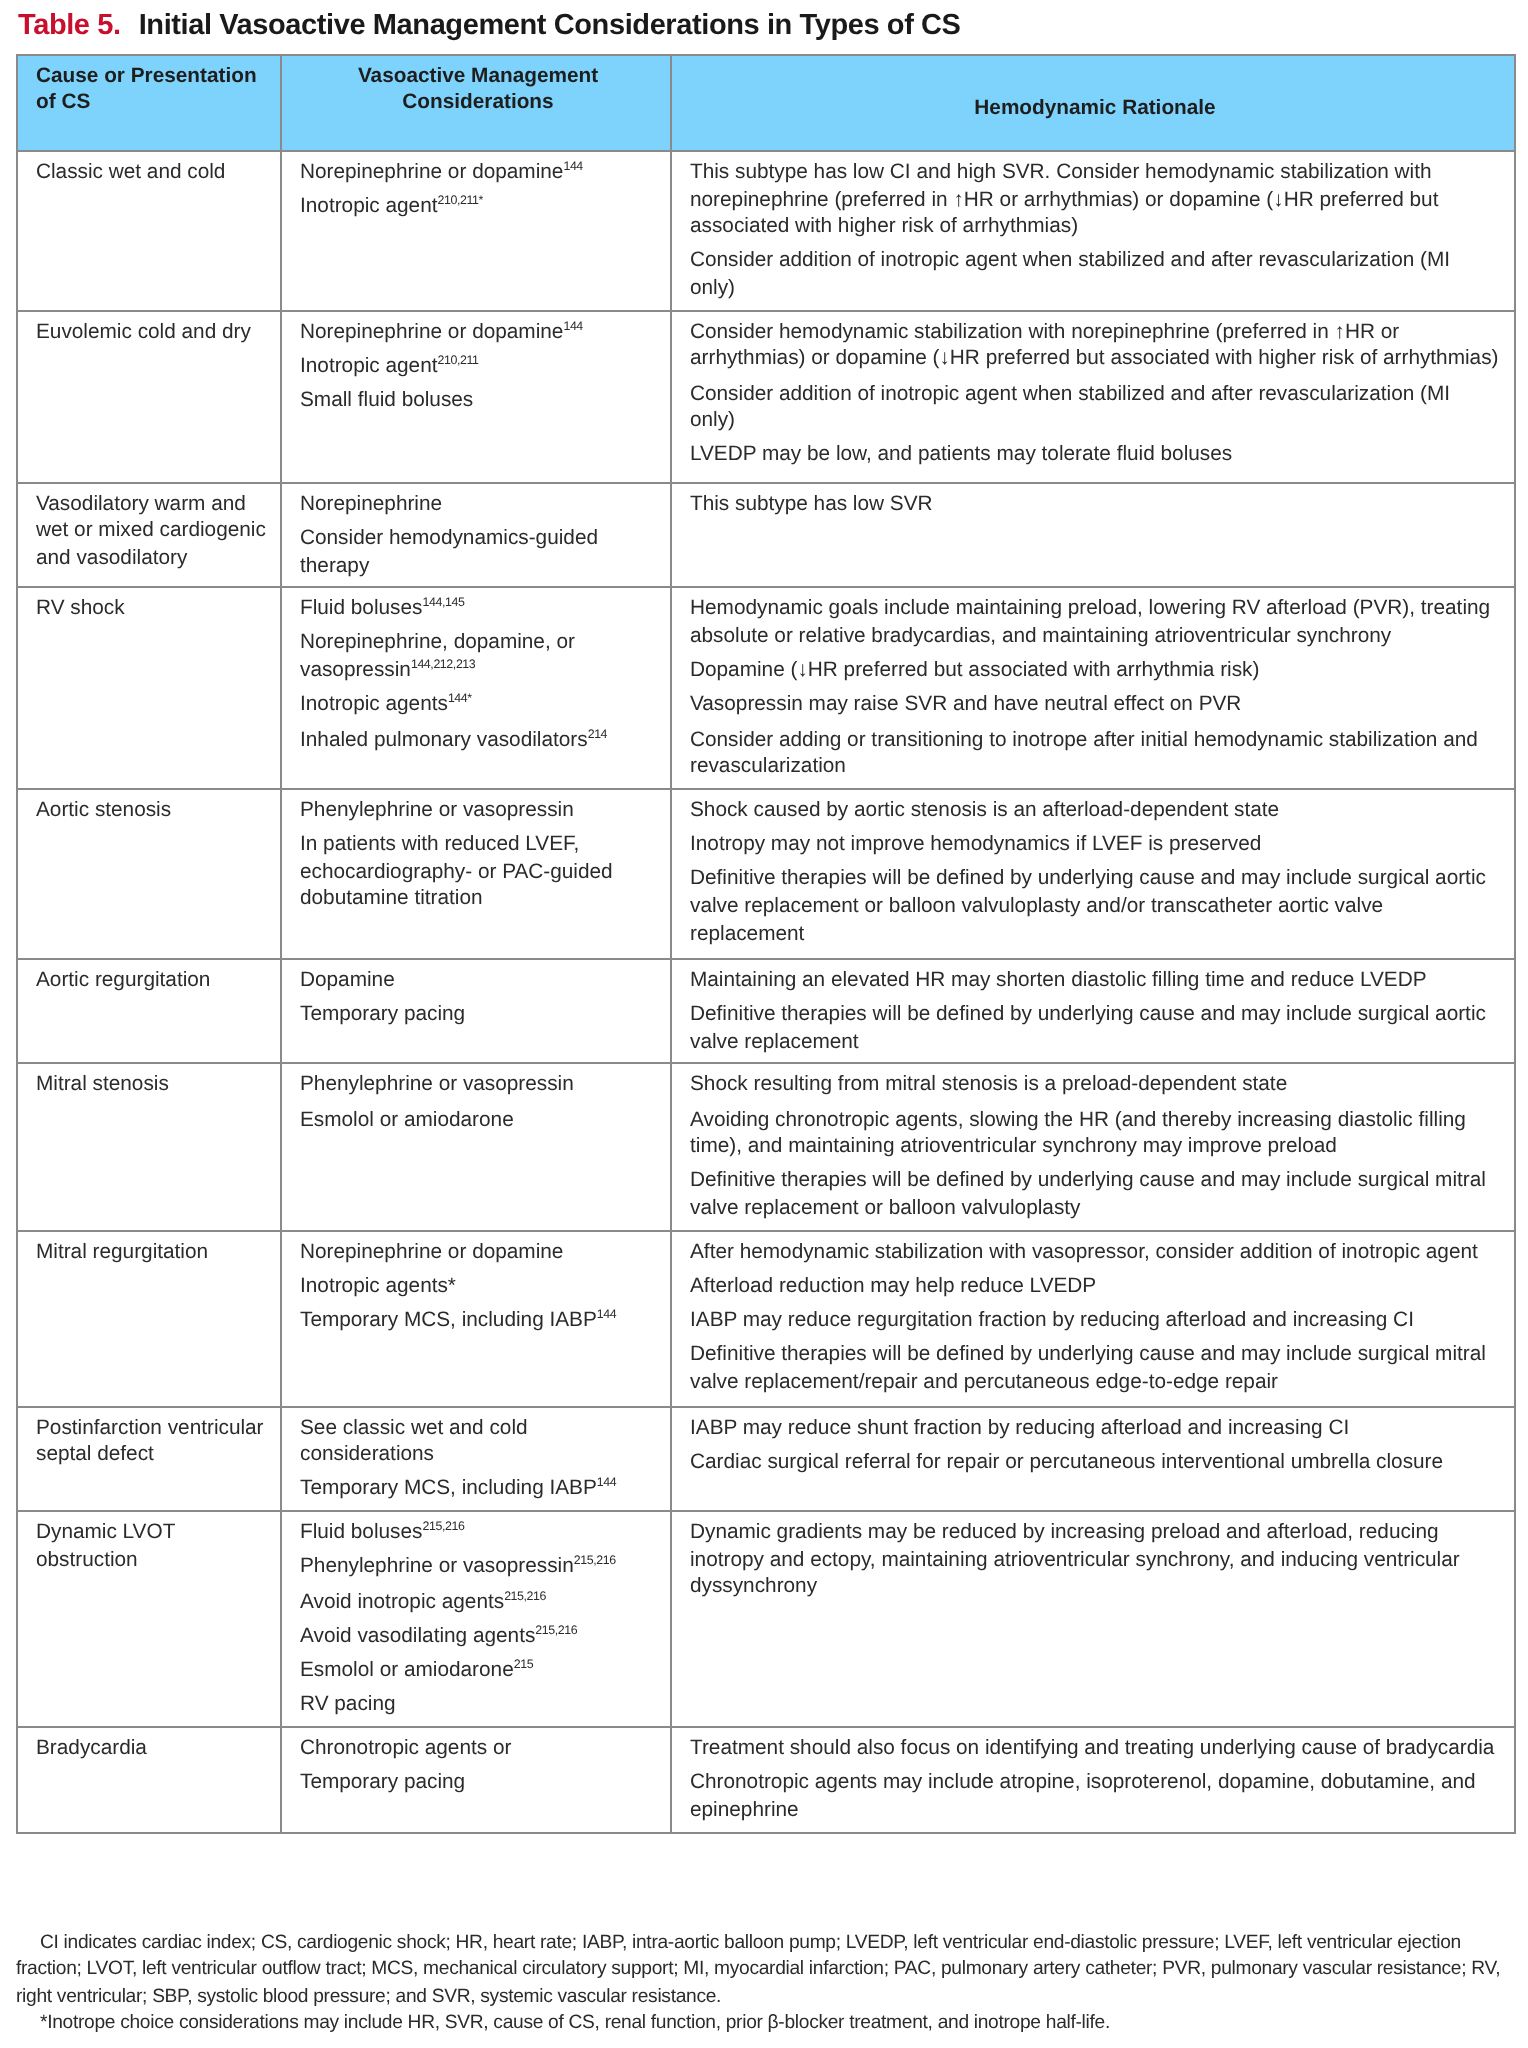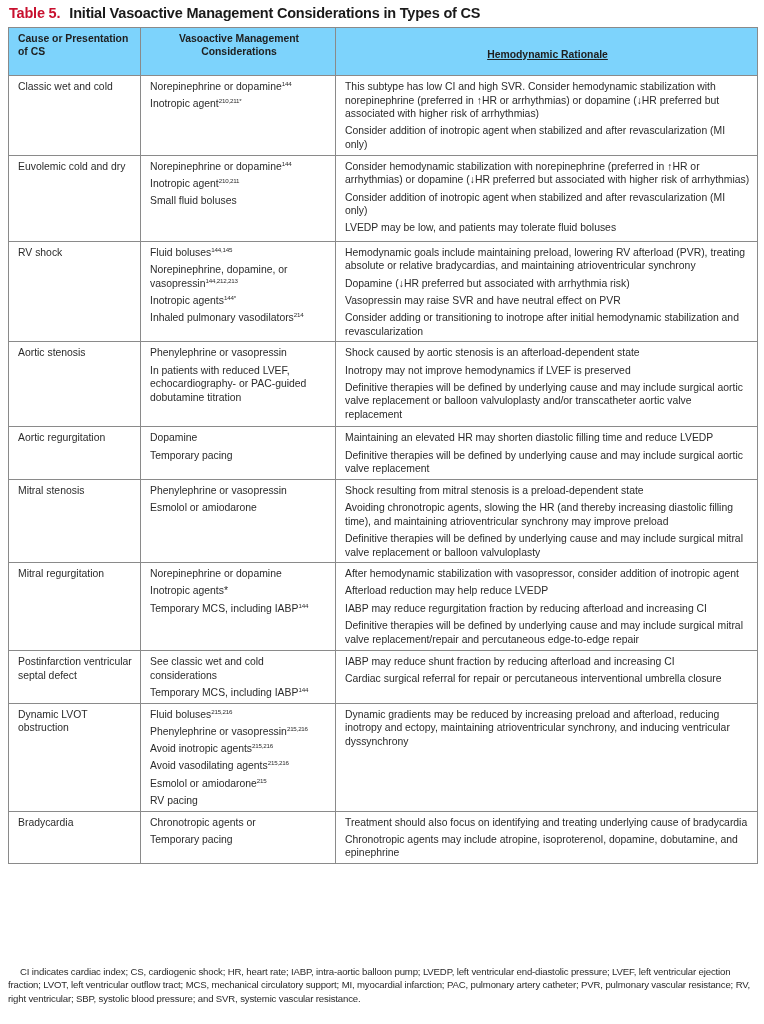--- a/index.html
+++ b/index.html
@@ -29,21 +29,21 @@
     vertical-align: top;
     padding: 4px 7px 3px 9px;
     text-align: left;
   }
   table.main thead th {
     background: #7dd3fc; color: #1e1e1e;
     font-weight: bold; font-size: 10.4px; line-height: 13.4px;
     height: 29px; padding-top: 4px;
   }
   table.main thead th.center { text-align: center; }
-  table.main thead th.bottom { vertical-align: bottom; padding-bottom: 14px; text-decoration: underline; }
+  table.main thead th.bottom { vertical-align: bottom; padding-bottom: 14px; }
   .line { display: block; margin-bottom: 3.7px; }
   .line:last-child { margin-bottom: 0; }
   sup { font-size: 6.2px; line-height: 0; vertical-align: 4px; letter-spacing: -0.2px; }
   .footer {
     position: absolute; left: 8px; top: 965px; width: 750px;
     font-size: 9.6px; line-height: 13.4px; color: #2b2b2b;
     font-family: "Liberation Sans", sans-serif; letter-spacing: -0.15px;
   }
   .footer p { margin: 0; text-indent: 12px; }
 </style>
@@ -85,20 +85,30 @@
           <span class="line"><span>Norepinephrine or dopamine</span><sup>144</sup></span>
           <span class="line"><span>Inotropic agent</span><sup>210,211</sup></span>
           <span class="line"><span>Small fluid boluses</span></span>
         </td>
         <td>
           <span class="line">Consider hemodynamic stabilization with norepinephrine (preferred in ↑HR or arrhythmias) or dopamine (↓HR preferred but associated with higher risk of arrhythmias)</span>
           <span class="line">Consider addition of inotropic agent when stabilized and after revascularization (MI only)</span>
           <span class="line">LVEDP may be low, and patients may tolerate fluid boluses</span>
         </td>
       </tr>
+      <tr style="height: 50px;">
+        <td>Vasodilatory warm and wet or mixed cardiogenic and vasodilatory</td>
+        <td>
+          <span class="line"><span>Norepinephrine</span></span>
+          <span class="line"><span>Consider hemodynamics-guided therapy</span></span>
+        </td>
+        <td>
+          <span class="line">This subtype has low SVR</span>
+        </td>
+      </tr>
       <tr style="height: 100px;">
         <td>RV shock</td>
         <td>
           <span class="line"><span>Fluid boluses</span><sup>144,145</sup></span>
           <span class="line"><span>Norepinephrine, dopamine, or vasopressin</span><sup>144,212,213</sup></span>
           <span class="line"><span>Inotropic agents</span><sup>144*</sup></span>
           <span class="line"><span>Inhaled pulmonary vasodilators</span><sup>214</sup></span>
         </td>
         <td>
           <span class="line">Hemodynamic goals include maintaining preload, lowering RV afterload (PVR), treating absolute or relative bradycardias, and maintaining atrioventricular synchrony</span>
@@ -190,13 +200,14 @@
         <td>
           <span class="line">Treatment should also focus on identifying and treating underlying cause of bradycardia</span>
           <span class="line">Chronotropic agents may include atropine, isoproterenol, dopamine, dobutamine, and epinephrine</span>
         </td>
       </tr>
     </tbody>
 </table>
 
 <div class="footer">
   <p>CI indicates cardiac index; CS, cardiogenic shock; HR, heart rate; IABP, intra-aortic balloon pump; LVEDP, left ventricular end-diastolic pressure; LVEF, left ventricular ejection fraction; LVOT, left ventricular outflow tract; MCS, mechanical circulatory support; MI, myocardial infarction; PAC, pulmonary artery catheter; PVR, pulmonary vascular resistance; RV, right ventricular; SBP, systolic blood pressure; and SVR, systemic vascular resistance.</p>
+  <p>*Inotrope choice considerations may include HR, SVR, cause of CS, renal function, prior β-blocker treatment, and inotrope half-life.</p>
 </div>
 
 </body></html>

